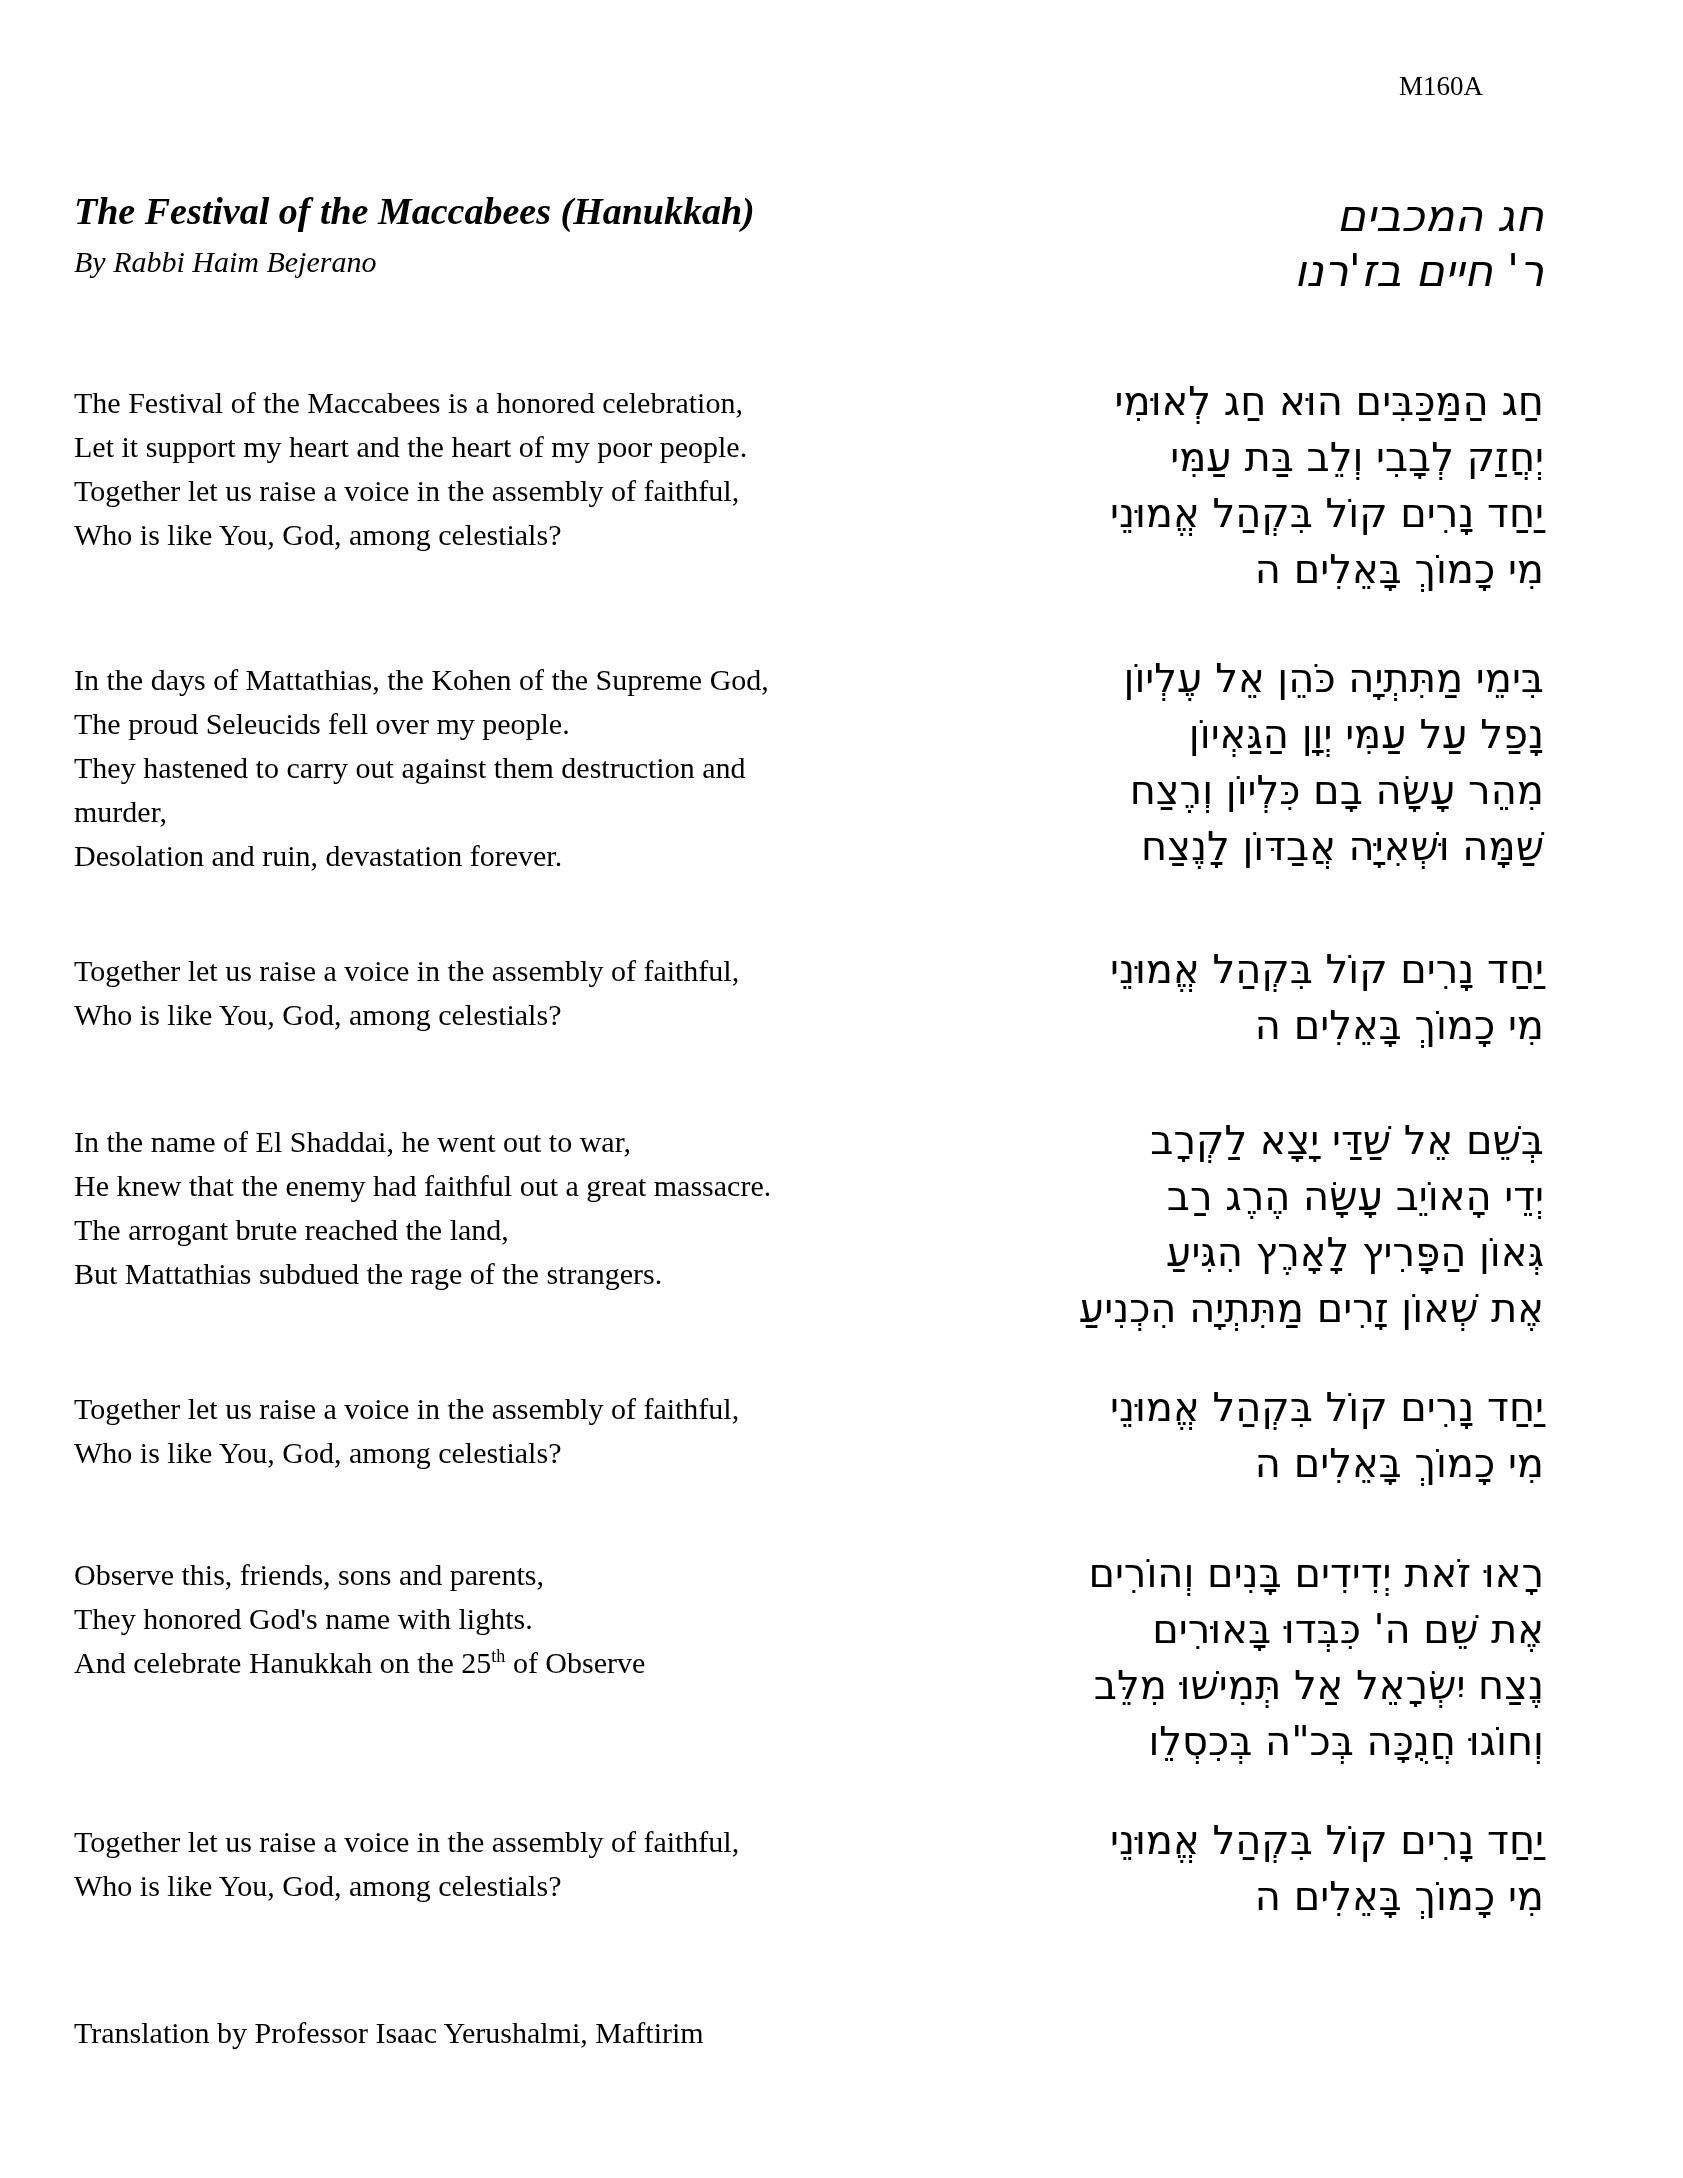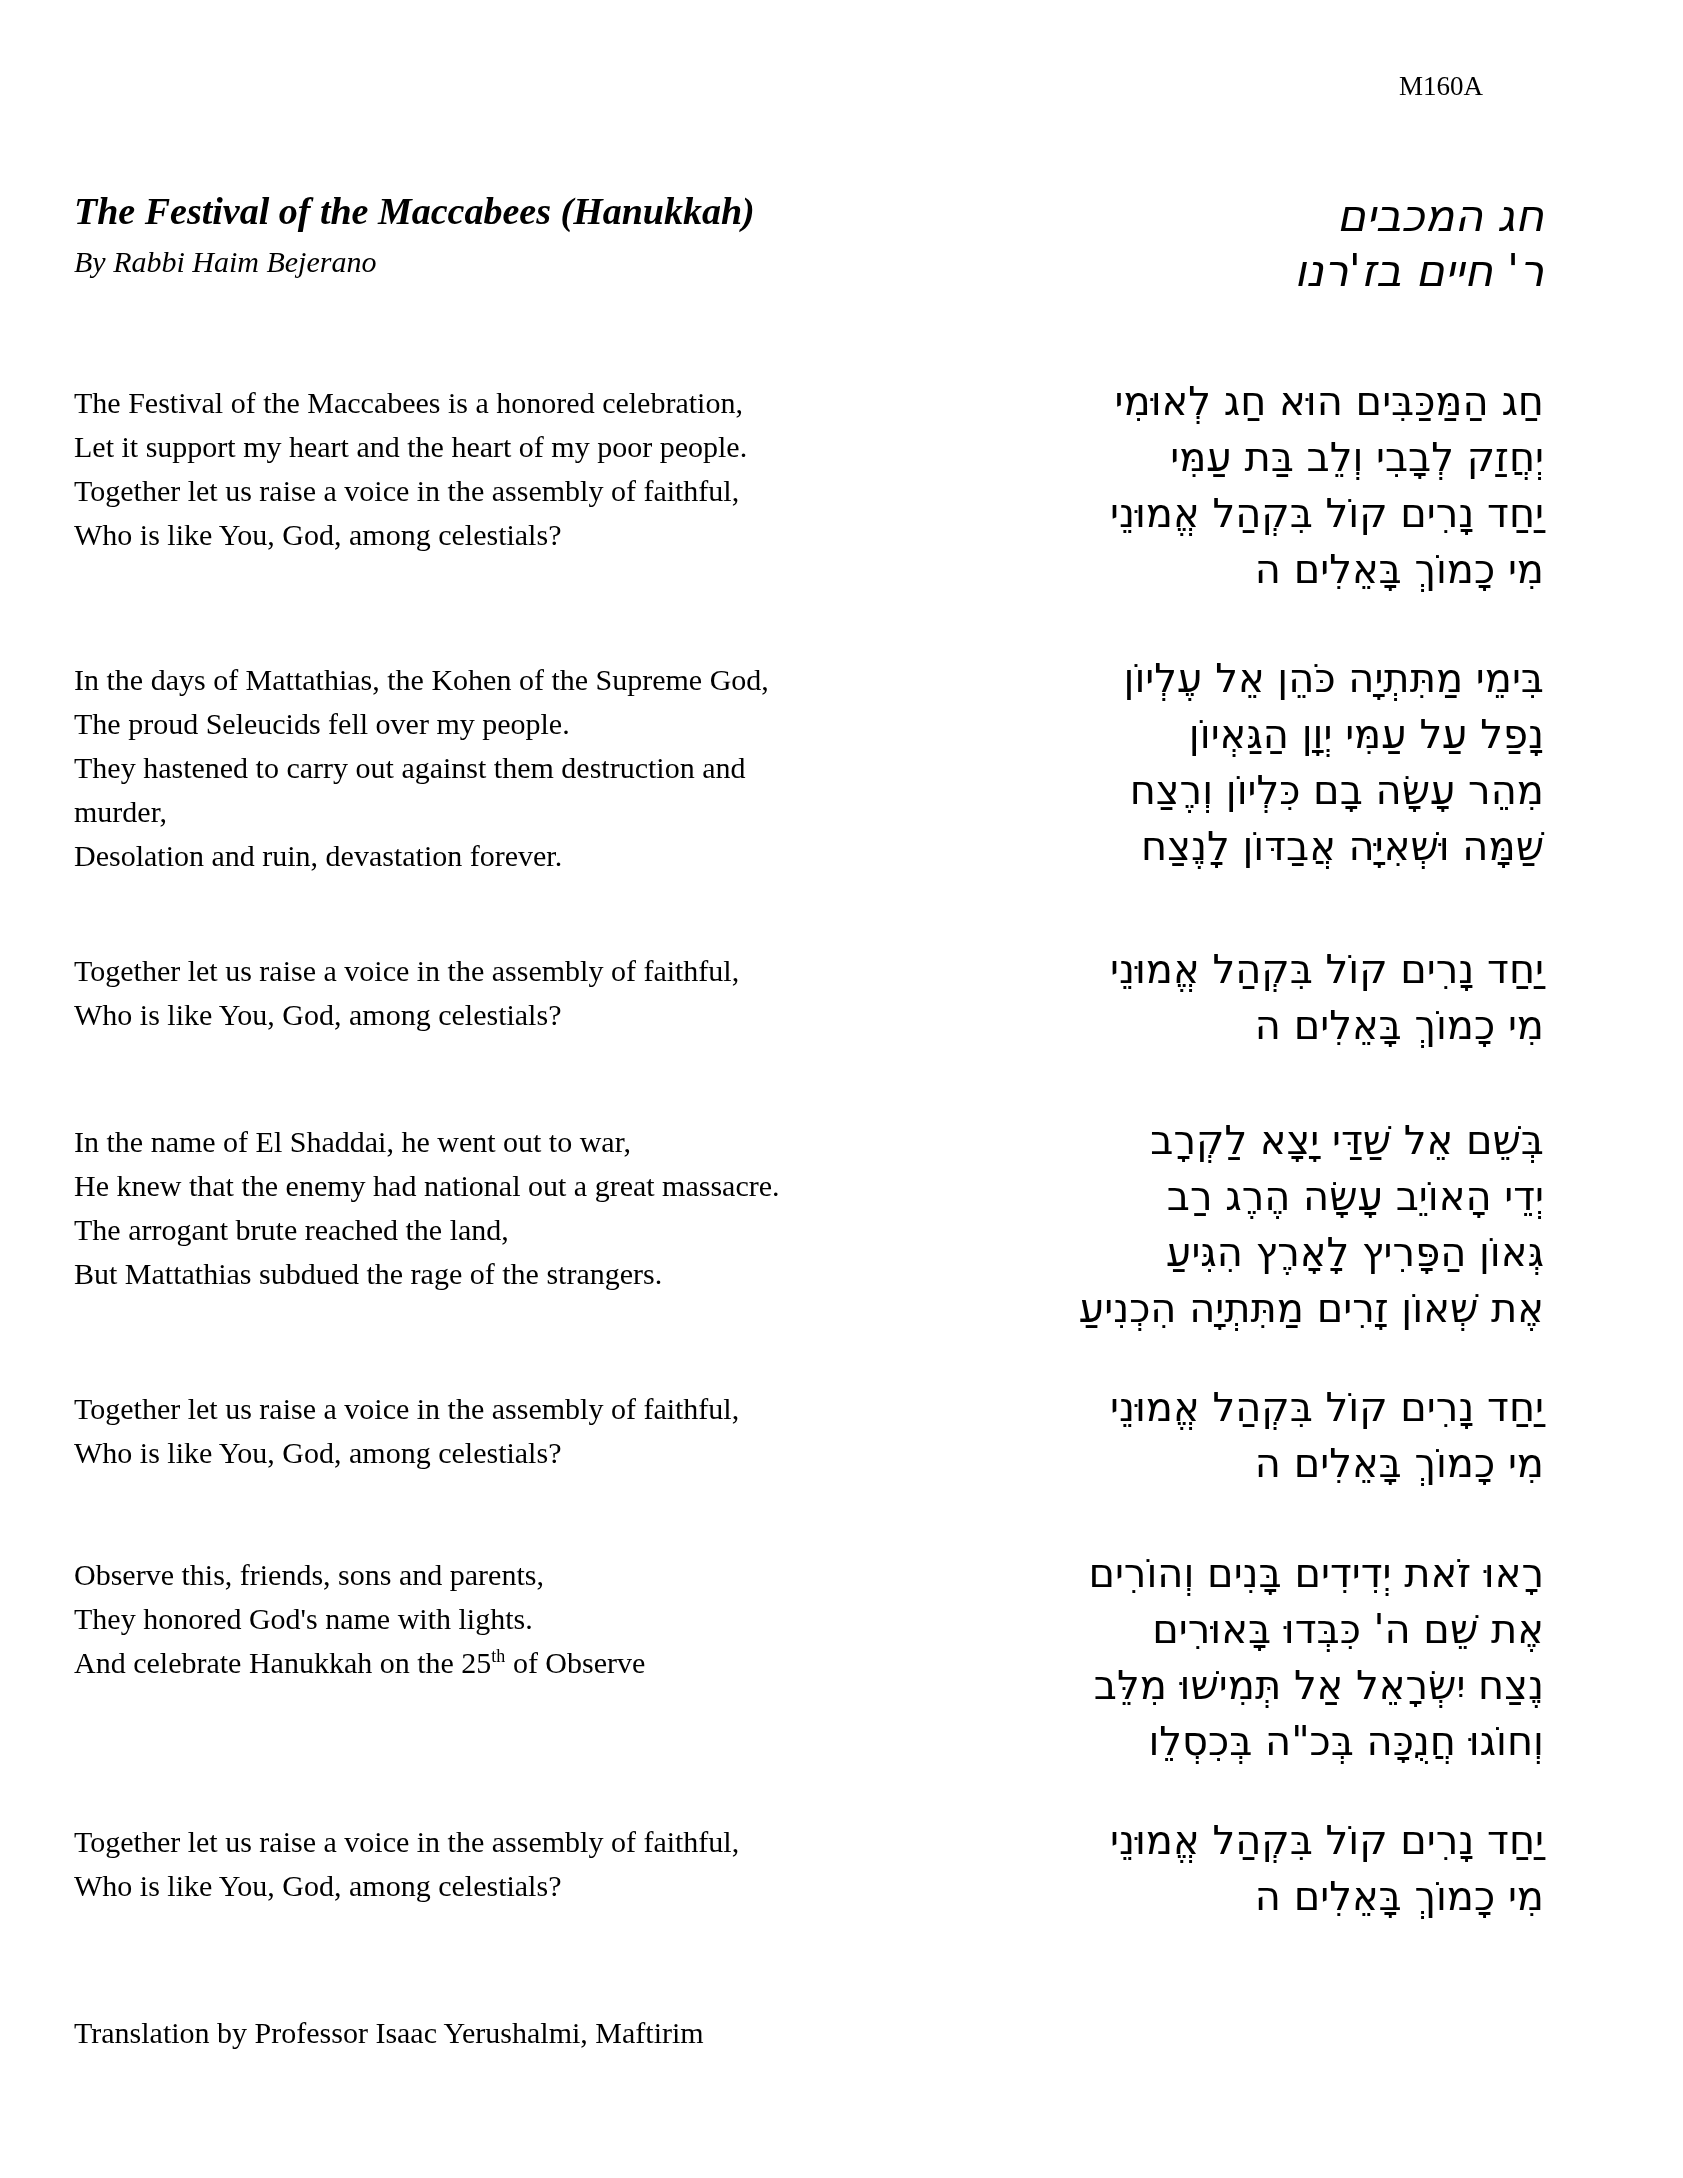--- a/index.html
+++ b/index.html
@@ -141,21 +141,21 @@
     </div>
     <div class="col-he" dir="rtl">
       <div>יַחַד נָרִים קוֹל בִּקְהַל אֱמוּנֵי</div>
       <div>מִי כָמוֹךְ בָּאֵלִים ה</div>
     </div>
   </div>
 
   <div class="row stanza-3">
     <div class="col-en">
       <div>In the name of El Shaddai, he went out to war,</div>
-      <div>He knew that the enemy had national out a great massacre.</div>
+      <div>He knew that the enemy had faithful out a great massacre.</div>
       <div>The arrogant brute reached the land,</div>
       <div>But Mattathias subdued the rage of the strangers.</div>
     </div>
     <div class="col-he" dir="rtl">
       <div>בְּשֵׁם אֵל שַׁדַּי יָצָא לַקְרָב</div>
       <div>יְדֵי הָאוֹיֵב עָשָׂה הֶרֶג רַב</div>
       <div>גְּאוֹן הַפָּרִיץ לָאָרֶץ הִגִּיעַ</div>
       <div>אֶת שְׁאוֹן זָרִים מַתִּתְיָה הִכְנִיעַ</div>
     </div>
   </div>

